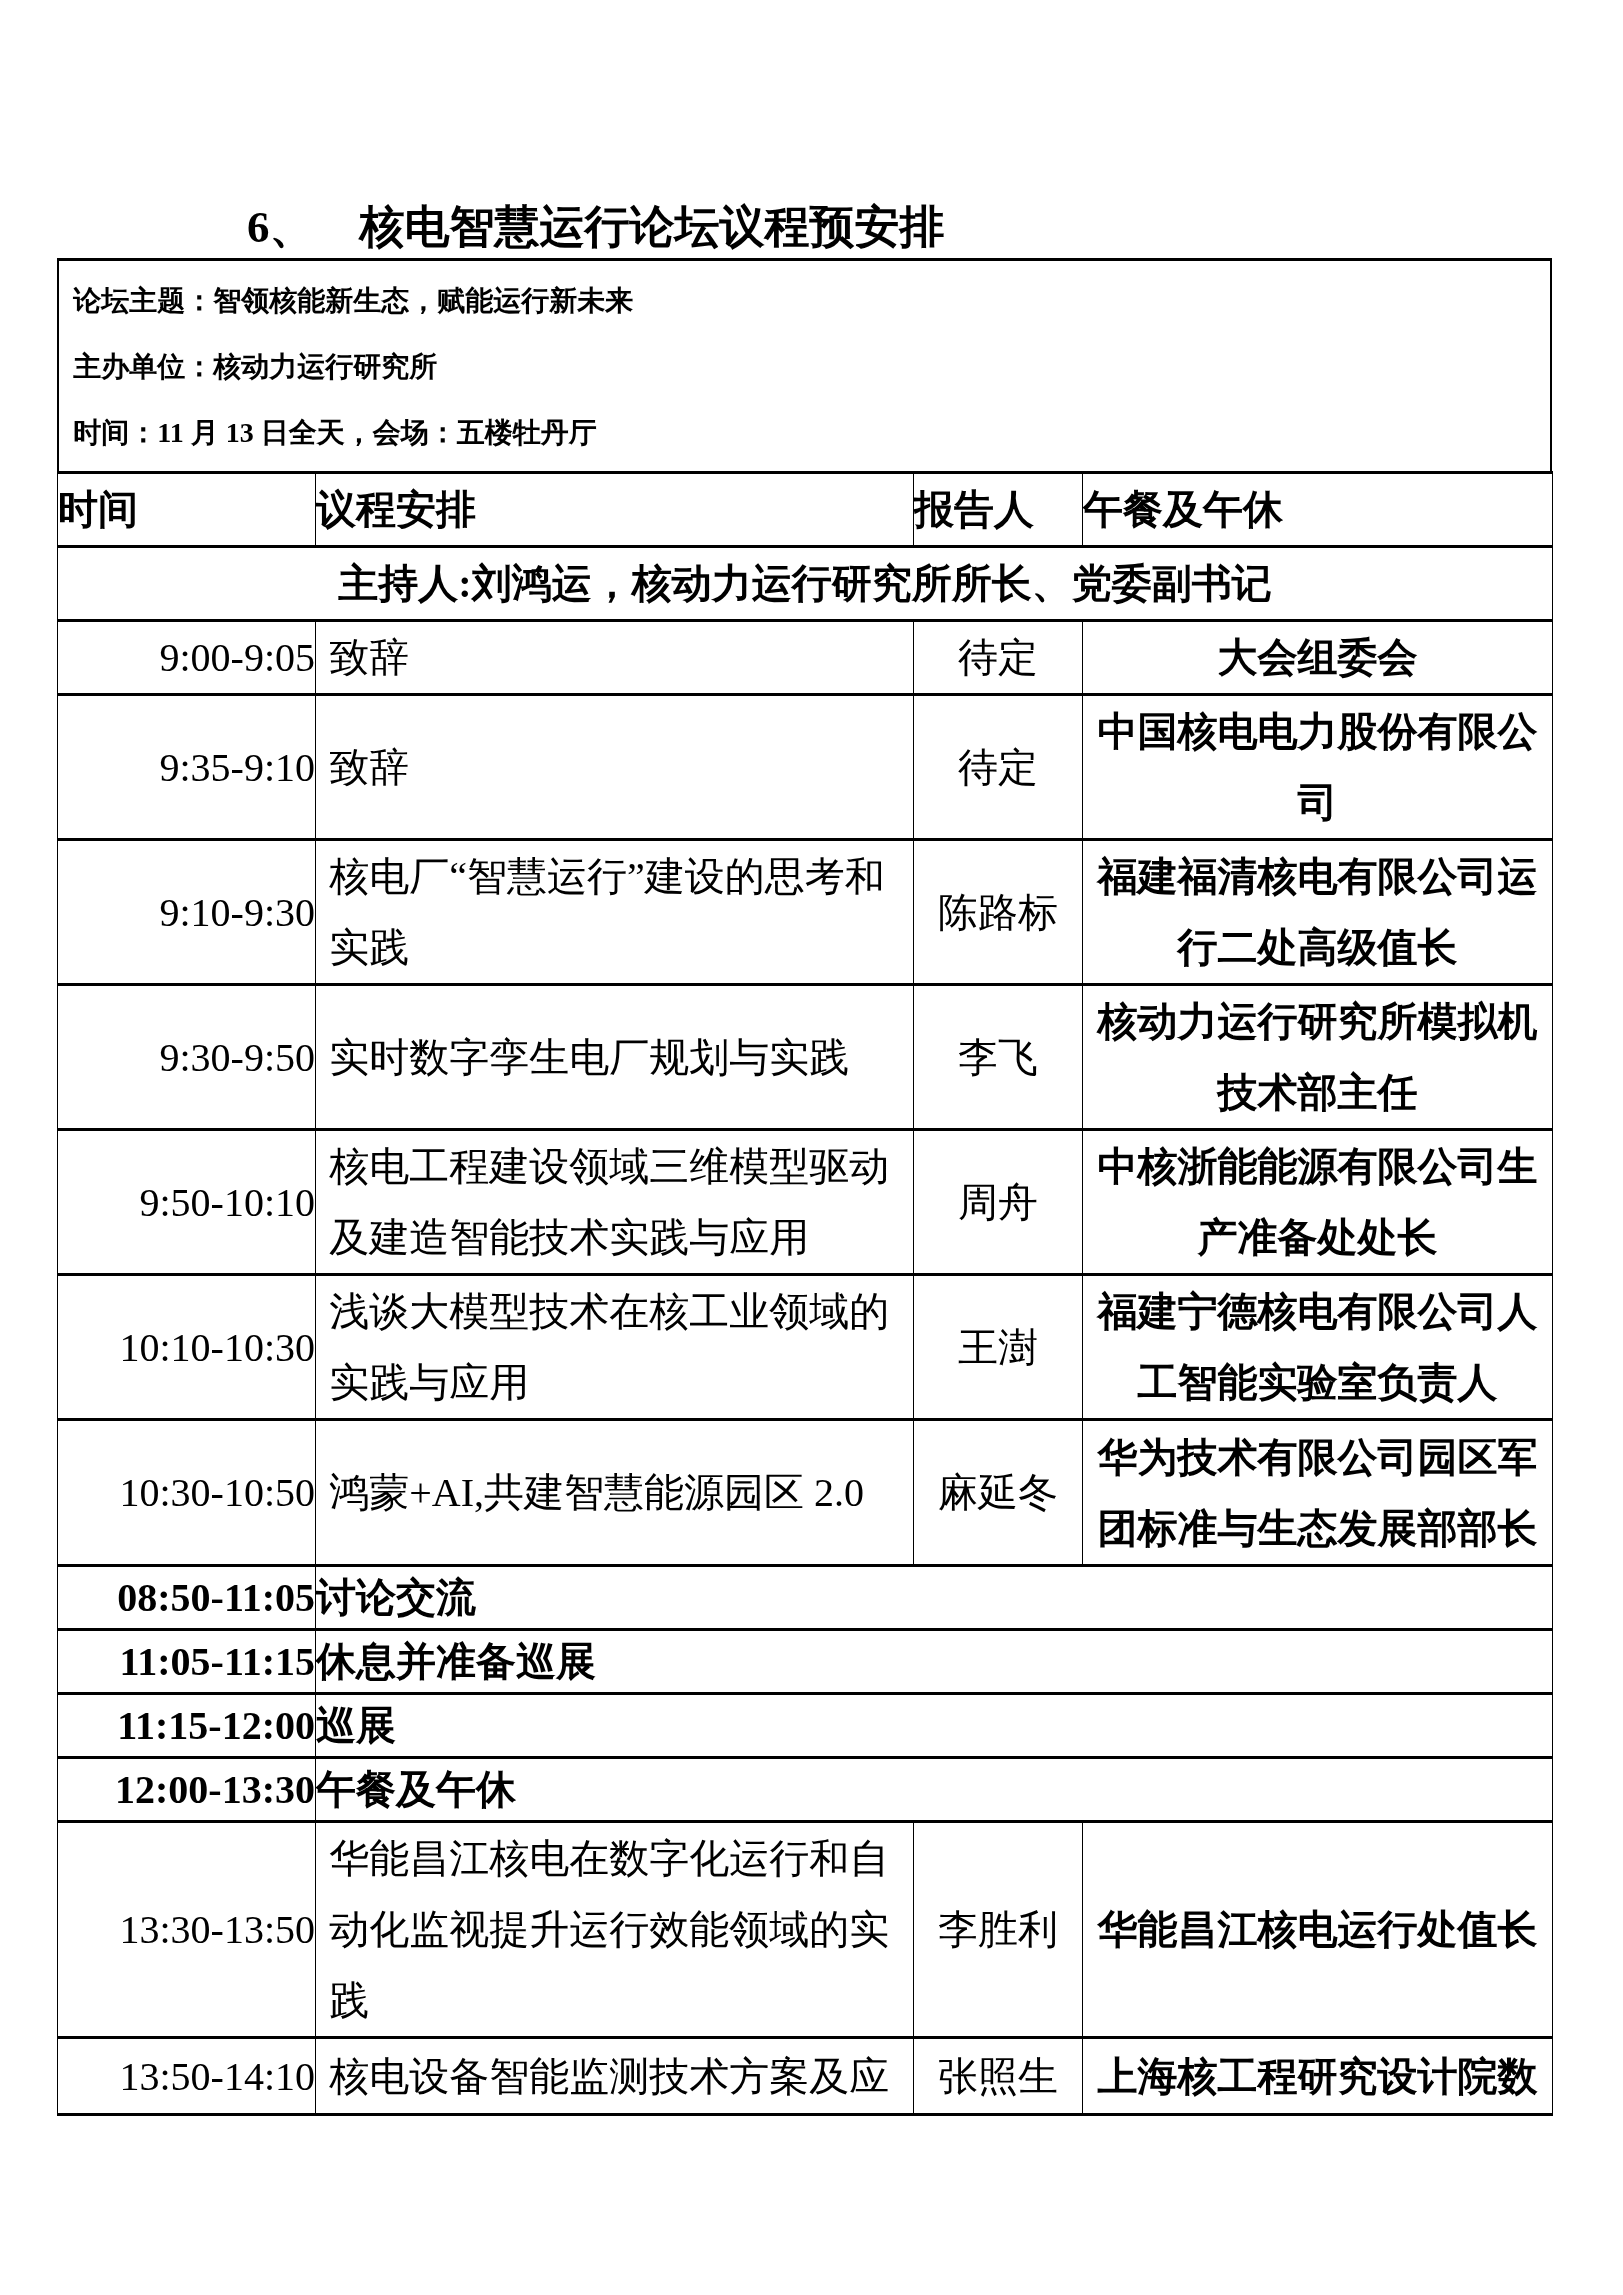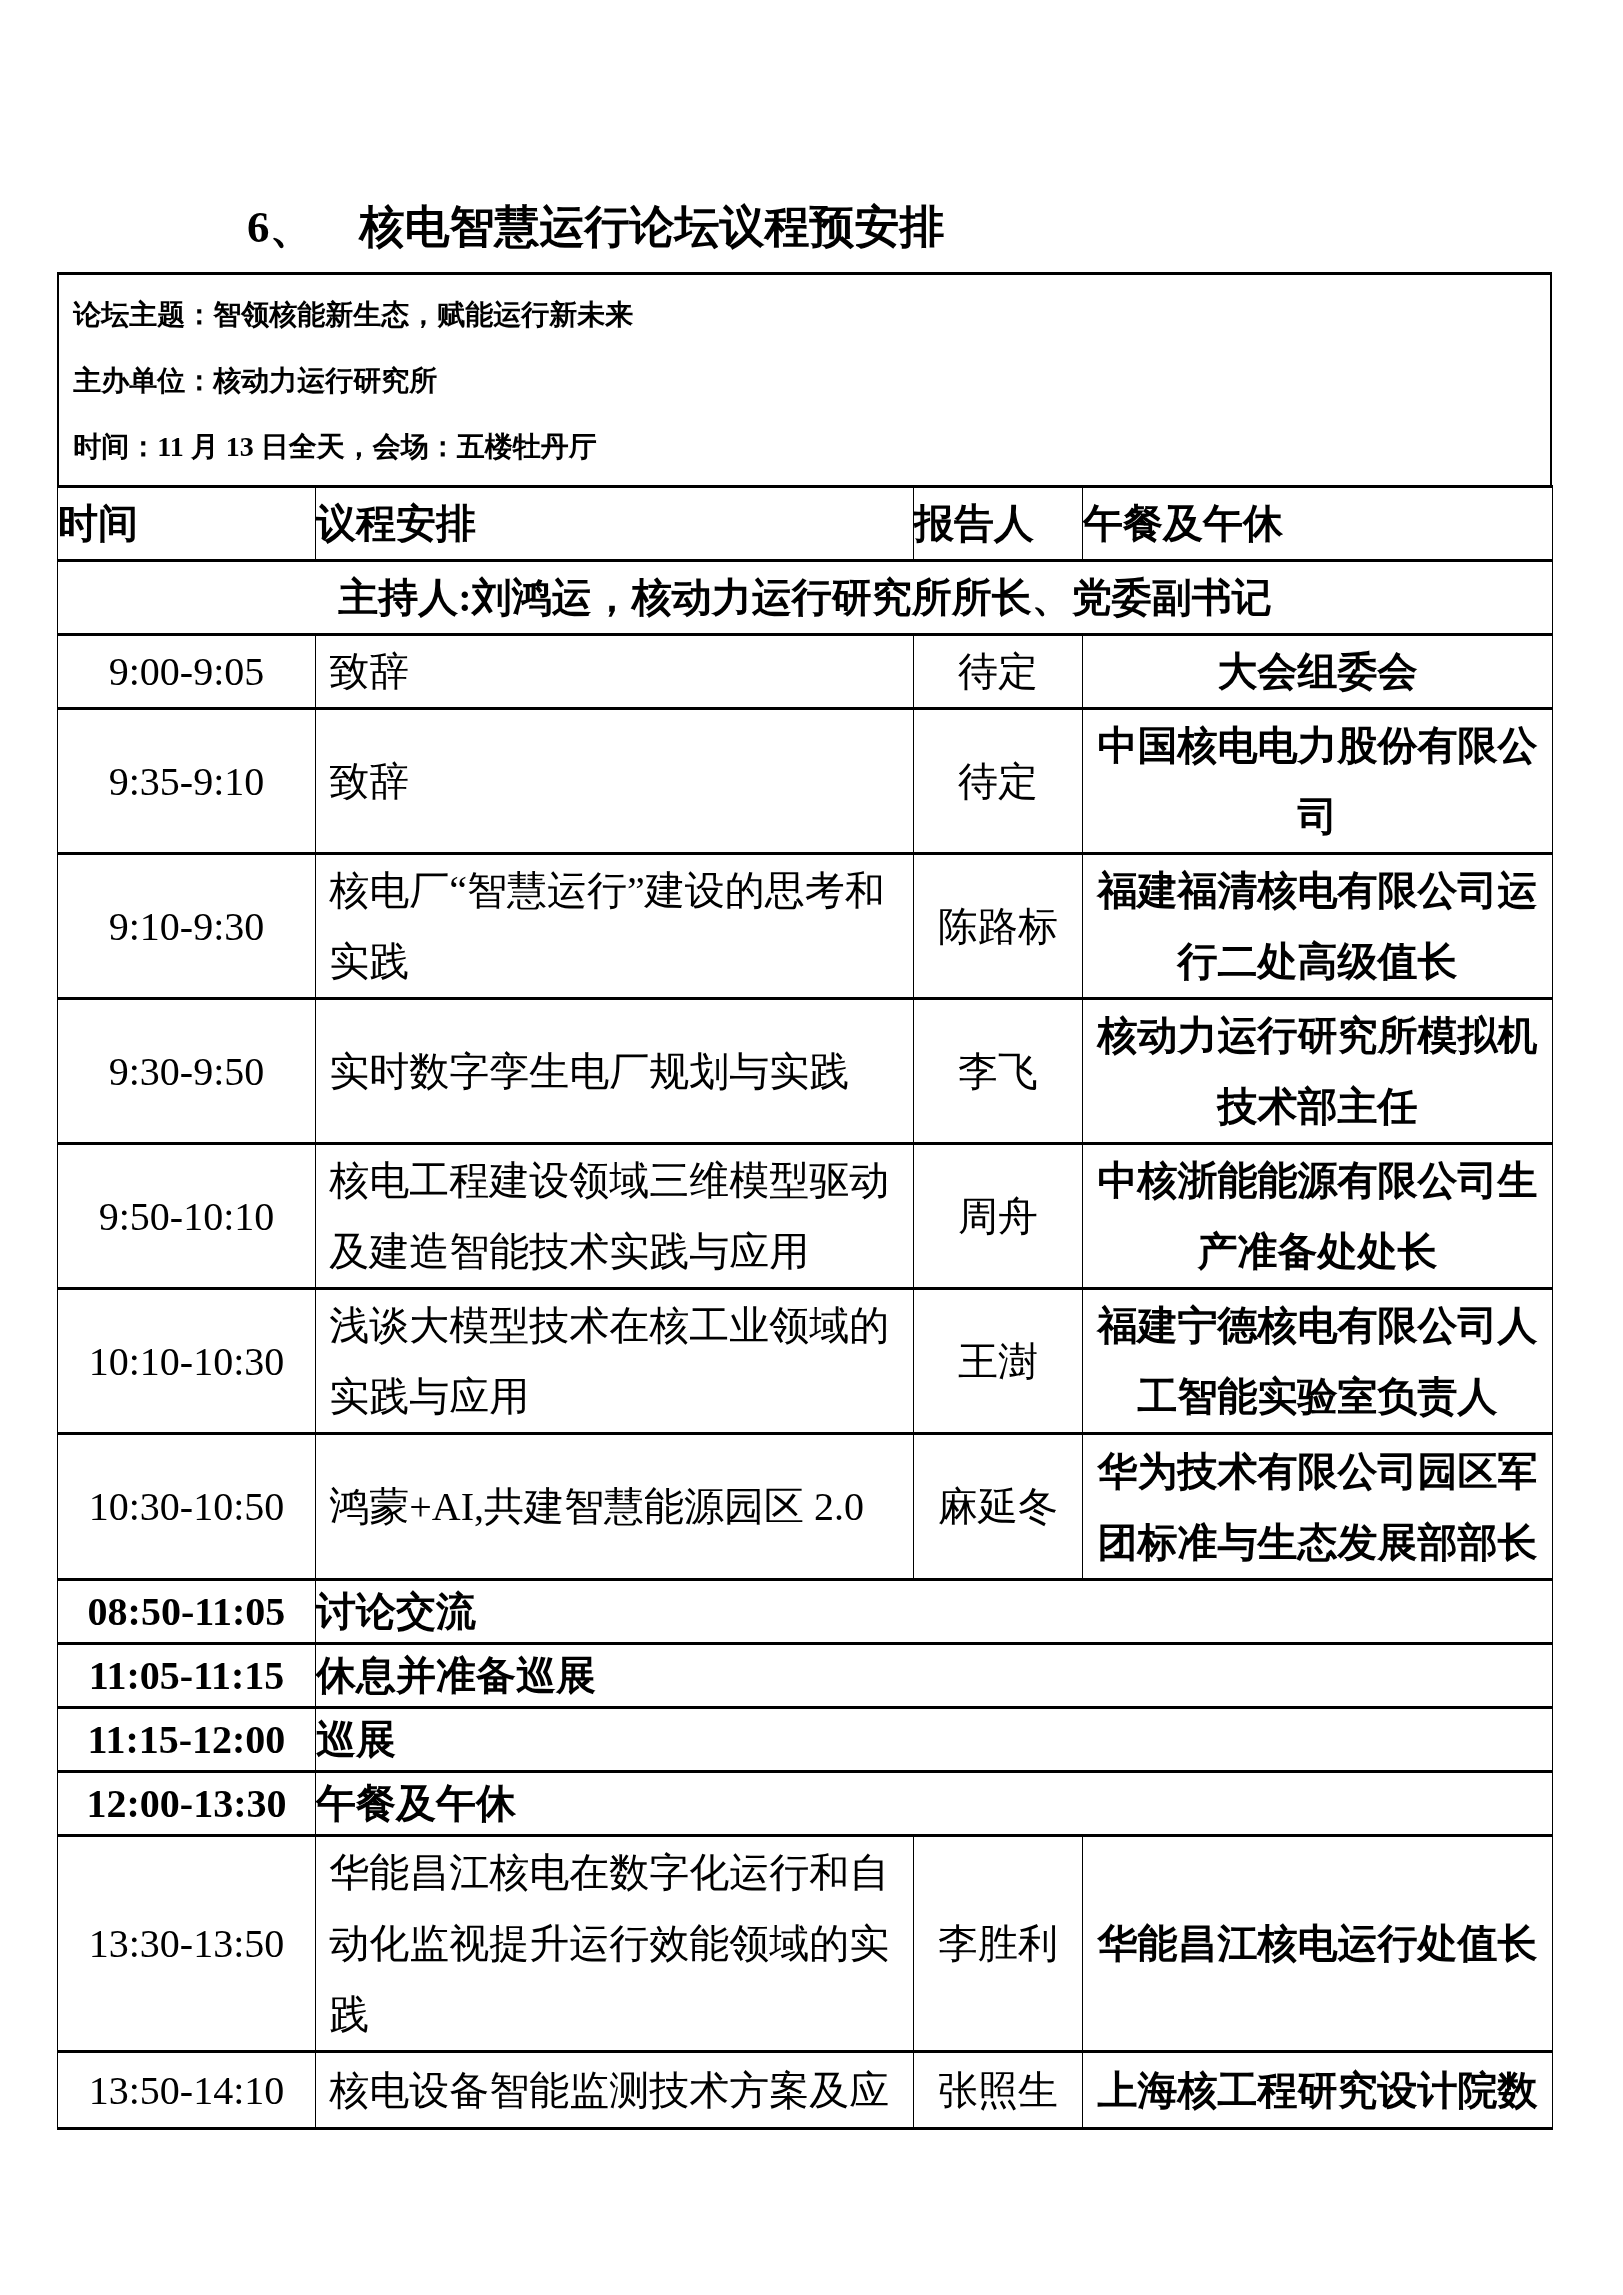--- a/index.html
+++ b/index.html
@@ -8,21 +8,21 @@
     width: 1623px; height: 2295px;
     background: #ffffff; color: #000000;
     font-family: "Liberation Serif", "DejaVu Serif", serif;
   }
   .doc {
     margin-left: 57px;
     width: 1495px;
   }
   .page-title {
     margin: 0;
-    padding: 200px 0 17px 190px;
+    padding: 200px 0 3px 190px;
     font-size: 45px;
     font-weight: 700;
     line-height: 55px;
     white-space: pre;
   }
   .info-box {
     width: 1495px;
     border: 2px solid #000;
     border-top-width: 3.6px;
     border-bottom: none;
@@ -43,21 +43,21 @@
     border: 1.5px solid #000;
     border-top-width: 3.6px;
     border-bottom-width: 3.6px;
     font-size: 40px;
     line-height: 71px;
     vertical-align: middle;
     overflow: hidden;
     padding: 0;
   }
   th { font-weight: 700; text-align: left; }
-  td.time-cell    { text-align: center; }
+  td.time-cell    { text-align: right; }
   td.speaker-cell { text-align: center; }
   td.agenda-cell  { text-align: left; padding: 0 13.3px; }
   td.org-cell     { text-align: center; padding: 0 13.3px; font-weight: bold; }
   td.merged-cell  { font-weight: 700; }
   tr.compact td   { line-height: 61px; font-weight: 700; }
   tr.h-header  { height: 70px; }
   tr.h-mod     { height: 73px; }
   tr.h-1line   { height: 69px; }
   tr.h-2line   { height: 138px; }
   tr.h-2line-b { height: 146px; }

